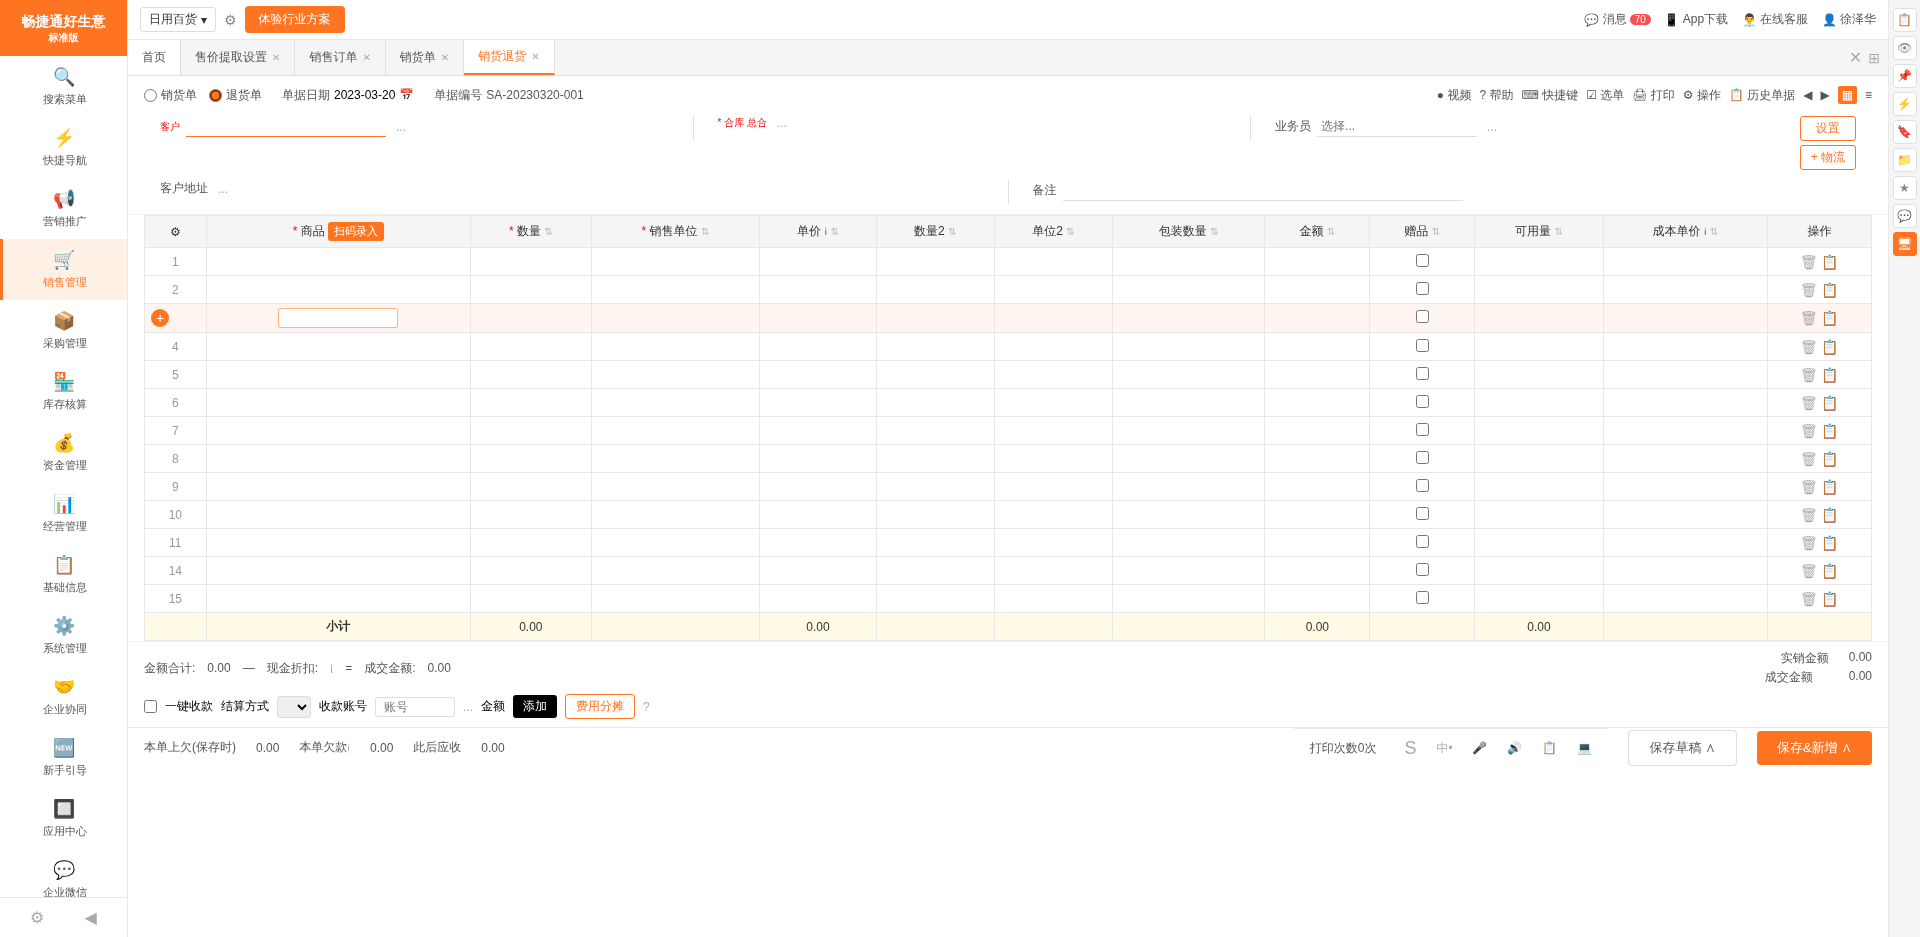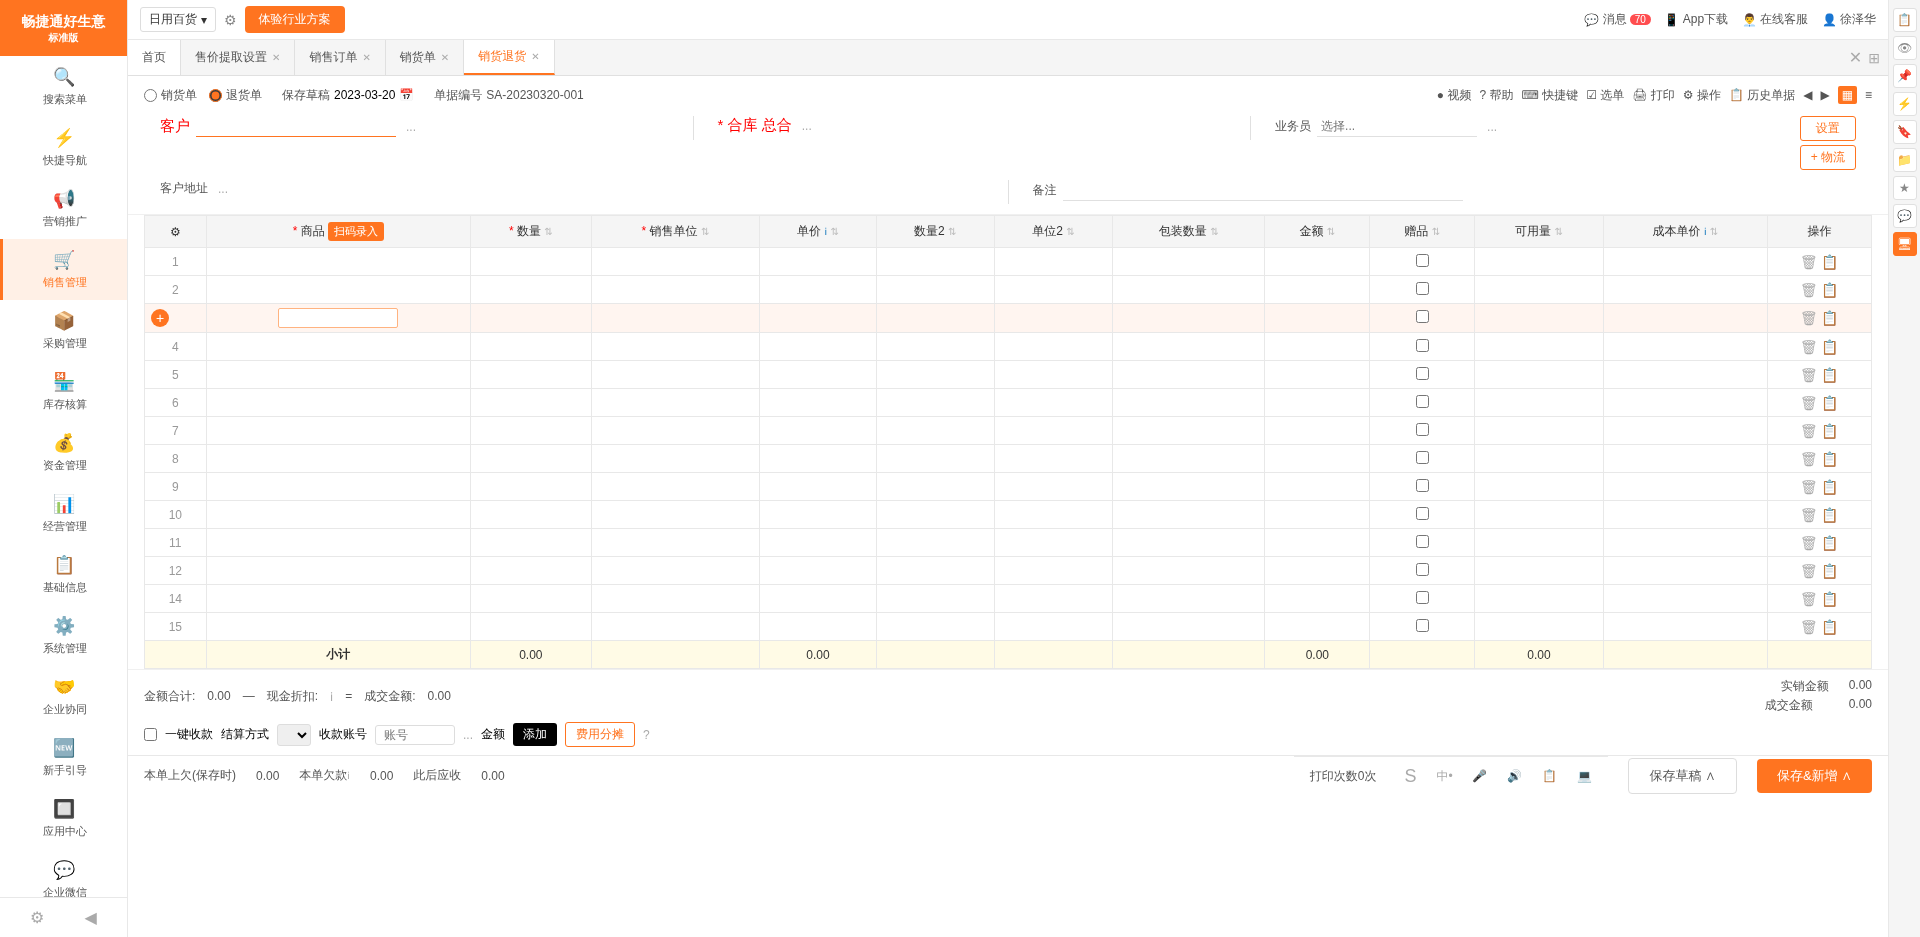--- a/index.html
+++ b/index.html
@@ -41,21 +41,21 @@
 
     
     .form-header { padding: 10px 16px 6px; border-bottom: 1px solid #f0f0f0; }
     .form-row { display: flex; align-items: center; gap: 20px; margin-bottom: 8px; }
     .radio-group { display: flex; align-items: center; gap: 12px; }
     .radio-item { display: flex; align-items: center; gap: 4px; cursor: pointer; font-size: 12px; color: #555; }
     .radio-item input { accent-color: #ff7420; }
     .date-field { display: flex; align-items: center; gap: 4px; font-size: 12px; }
     .doc-num { display: flex; align-items: center; gap: 4px; font-size: 12px; color: #555; }
     .toolbar-right { margin-left: auto; display: flex; align-items: center; gap: 8px; font-size: 12px; color: #555; }
-    .field-label { color: #f00; font-size: 15px; }
+    .field-label { color: #f00; font-size: 10px; }
     .field-label-gray { color: #555; font-size: 12px; }
     .field-input { border: none; border-bottom: 1px solid #e0e0e0; width: 160px; padding: 3px 4px; font-size: 12px; outline: none; color: #333; }
     .field-dots { color: #aaa; margin-left: 4px; cursor: pointer; font-size: 12px; }
     .action-btn { background: #fff; border: 1px solid #ff7420; color: #ff7420; border-radius: 3px; padding: 3px 10px; font-size: 12px; cursor: pointer; }
 
     
     .table-wrapper { padding: 0 16px; overflow-x: auto; }
     .data-table { width: 100%; border-collapse: collapse; font-size: 12px; }
     .data-table th { background: #f5f5f5; border: 1px solid #e8e8e8; padding: 6px 8px; text-align: center; color: #333; font-weight: normal; white-space: nowrap; position: relative; }
     .data-table th .req { color: #f00; }
@@ -235,21 +235,21 @@
           <label class="radio-item">
             <input type="radio" name="doctype" style="">
             <span>销货单</span>
           </label>
           <label class="radio-item">
             <input type="radio" name="doctype" checked="" style="">
             <span>退货单</span>
           </label>
         </div>
         <div class="date-field">
-          <span class="field-label-gray">保存草稿</span>
+          <span class="field-label-gray">单据日期</span>
           <span>2023-03-20</span>
           <span style="cursor:pointer;">📅</span>
         </div>
         <div class="doc-num">
           <span>单据编号</span>
           <span>SA-20230320-001</span>
         </div>
 
         <div class="toolbar-right">
           <span>● <span>视频</span></span>
@@ -539,40 +539,20 @@
               <td></td>
               <td></td>
               <td>
                 <div class="table-action">
                   <span class="icon-del">🗑</span>
                   <span class="icon-copy">📋</span>
                 </div>
               </td>
             </tr>
             <tr>
-              <td><span style="color:#999">12</span></td>
-              <td></td>
-              <td></td>
-              <td></td>
-              <td></td>
-              <td></td>
-              <td></td>
-              <td></td>
-              <td></td>
-              <td class="checkbox-cell"><input type="checkbox" style=""></td>
-              <td></td>
-              <td></td>
-              <td>
-                <div class="table-action">
-                  <span class="icon-del">🗑</span>
-                  <span class="icon-copy">📋</span>
-                </div>
-              </td>
-            </tr>
-            <tr>
               <td><span style="color:#999">14</span></td>
               <td></td>
               <td></td>
               <td></td>
               <td></td>
               <td></td>
               <td></td>
               <td></td>
               <td></td>
               <td class="checkbox-cell"><input type="checkbox" style=""></td>

